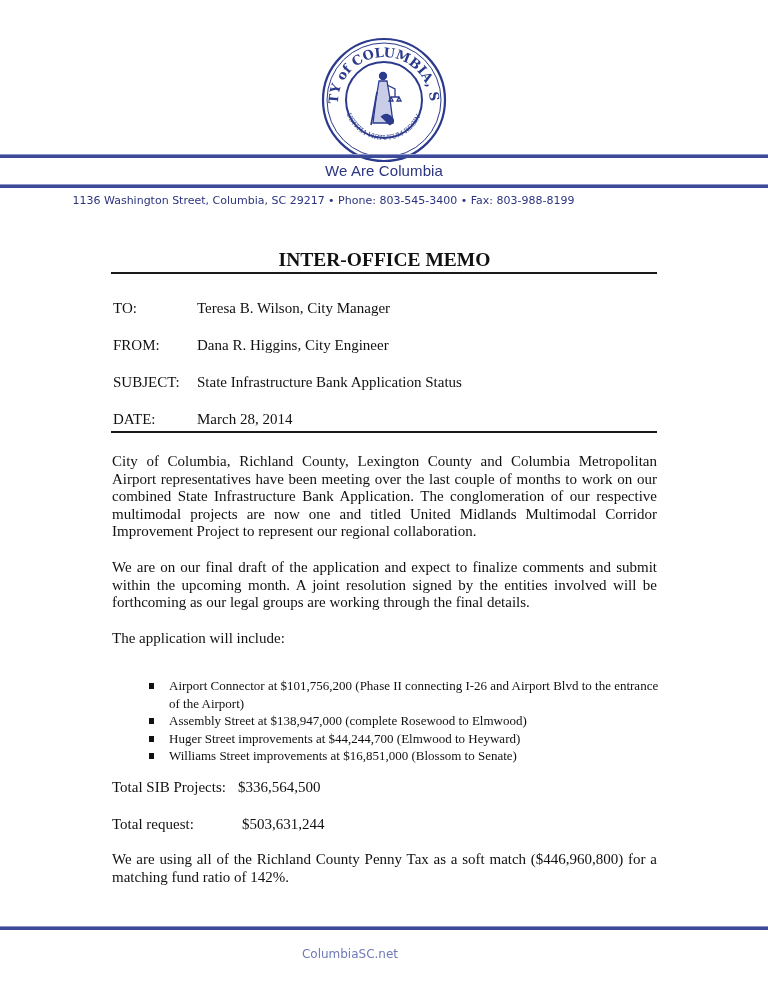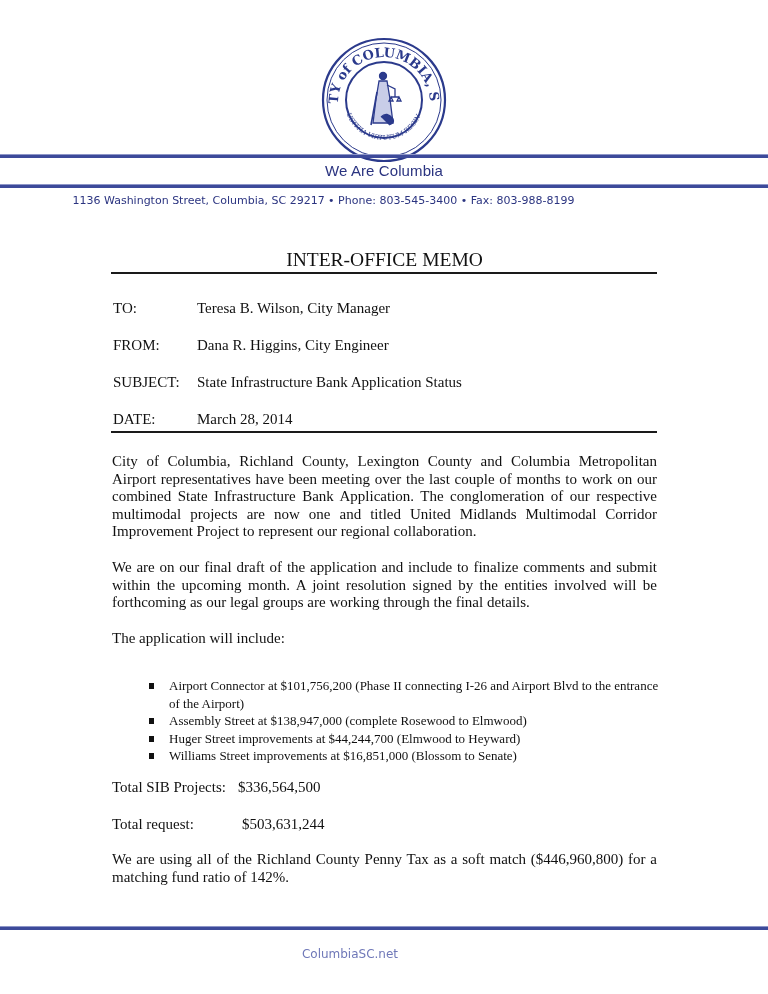--- a/index.html
+++ b/index.html
@@ -1,21 +1,21 @@
 <!DOCTYPE html>
 <html><head>
 <meta charset="utf-8">
 <style>
   html, body { margin: 0; padding: 0; background: #ffffff; }
   body { width: 768px; height: 994px; position: relative; overflow: hidden; font-family: "Liberation Serif", serif; color: #111111; }
   .seal { position: absolute; left: 321px; top: 37px; width: 126px; height: 126px; }
   .hrule { position: absolute; left: 0; width: 768px; height: 3px; background: #3d4a9a; border-top: 1px solid #8e96c8; }
   .tagline { position: absolute; left: 0; width: 768px; top: 162px; text-align: center; font-family: Liberation Sans, sans-serif; font-size: 15px; color: #2b3480; letter-spacing: 0.1px; }
   .address { position: absolute; left: 0; width: 647px; top: 194px; text-align: center; font-family: "DejaVu Sans", sans-serif; font-size: 11px; color: #2b3480; }
-  .memo-title { position: absolute; left: 112px; width: 545px; top: 249px; text-align: center; font-size: 19.5px; font-weight: normal; }
+  .memo-title { position: absolute; left: 112px; width: 545px; top: 249px; text-align: center; font-size: 19.5px; font-weight: bold; }
   .blackrule { position: absolute; left: 111px; width: 546px; height: 2px; background: #1a1a1a; }
   .field { position: absolute; left: 113px; font-size: 15px; }
   .field .lbl { position: absolute; left: 0; }
   .field .val { position: absolute; left: 84px; white-space: nowrap; }
   .para { position: absolute; left: 112px; width: 545px; font-size: 15px; line-height: 17.5px; text-align: justify; }
   .bullets { position: absolute; left: 112px; width: 545px; top: 665px; font-size: 13px; line-height: 17.5px; margin: 12px; padding: 0; list-style: none; }
   .bullets li { position: relative; padding-left: 45px; }
   .bullets li .bul { position: absolute; left: 25px; top: 6px; width: 5px; height: 6px; background: #111; }
   .total { position: absolute; left: 112px; font-size: 15px; white-space: nowrap; }
   .total .val { position: absolute; white-space: nowrap; }
@@ -69,21 +69,21 @@
   <span class="lbl">SUBJECT:</span>
   <span class="val">State Infrastructure Bank Application Status</span>
 </div>
 <div class="field" style="top:411px;">
   <span class="lbl">DATE:</span>
   <span class="val">March 28, 2014</span>
 </div>
 <div class="blackrule" style="top:431px;"></div>
 
 <div class="para" style="top:453px;">City of Columbia, Richland County, Lexington County and Columbia Metropolitan Airport representatives have been meeting over the last couple of months to work on our combined State Infrastructure Bank Application. The conglomeration of our respective multimodal projects are now one and titled United Midlands Multimodal Corridor Improvement Project to represent our regional collaboration.</div>
-<div class="para" style="top:559px;">We are on our final draft of the application and include to finalize comments and submit within the upcoming month.  A joint resolution signed by the entities involved will be forthcoming as our legal groups are working through the final details.</div>
+<div class="para" style="top:559px;">We are on our final draft of the application and expect to finalize comments and submit within the upcoming month.  A joint resolution signed by the entities involved will be forthcoming as our legal groups are working through the final details.</div>
 <div class="para" style="top:630px;">The application will include:</div>
 
 <ul class="bullets">
   <li><span class="bul"></span><span>Airport Connector at $101,756,200 (Phase II connecting I-26 and Airport Blvd to the entrance of the Airport)</span></li>
   <li><span class="bul"></span><span>Assembly Street at $138,947,000 (complete Rosewood to Elmwood)</span></li>
   <li><span class="bul"></span></li>
   <li><span class="bul"></span><span>Huger Street improvements at $44,244,700 (Elmwood to Heyward)</span></li>
   <li><span class="bul"></span><span>Williams Street improvements at $16,851,000 (Blossom to Senate)</span></li>
 </ul>
 

